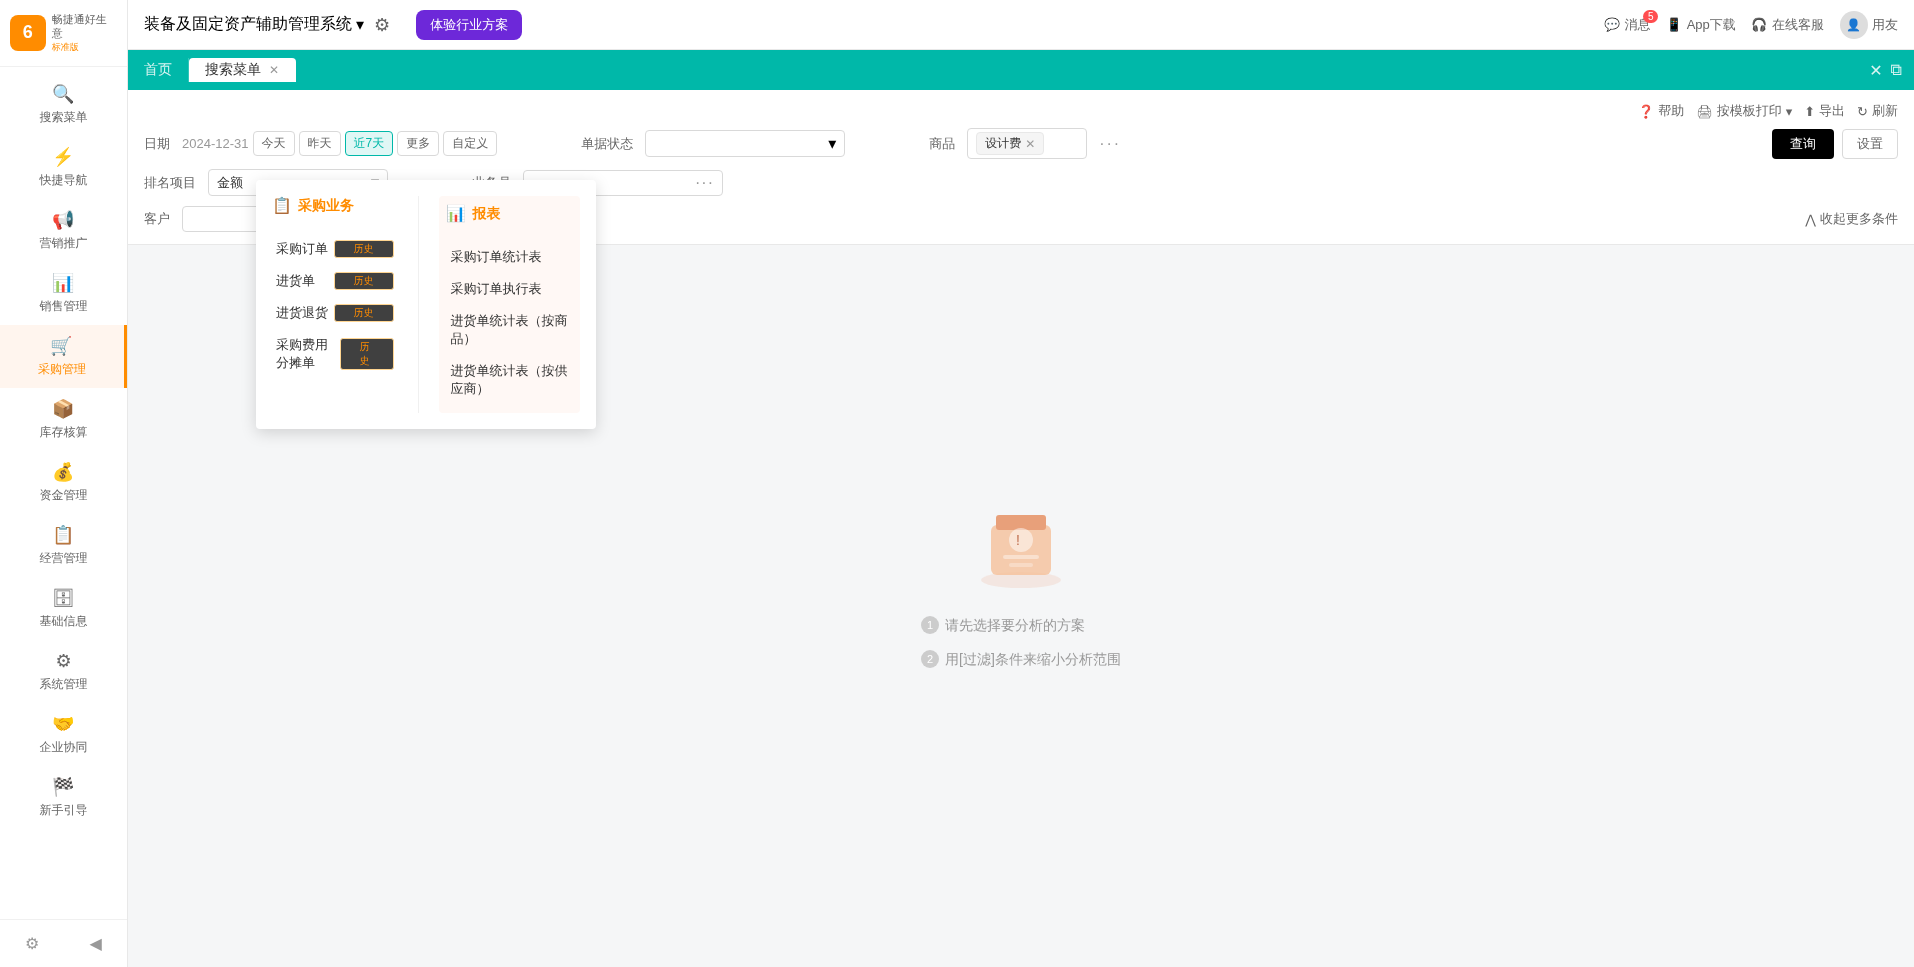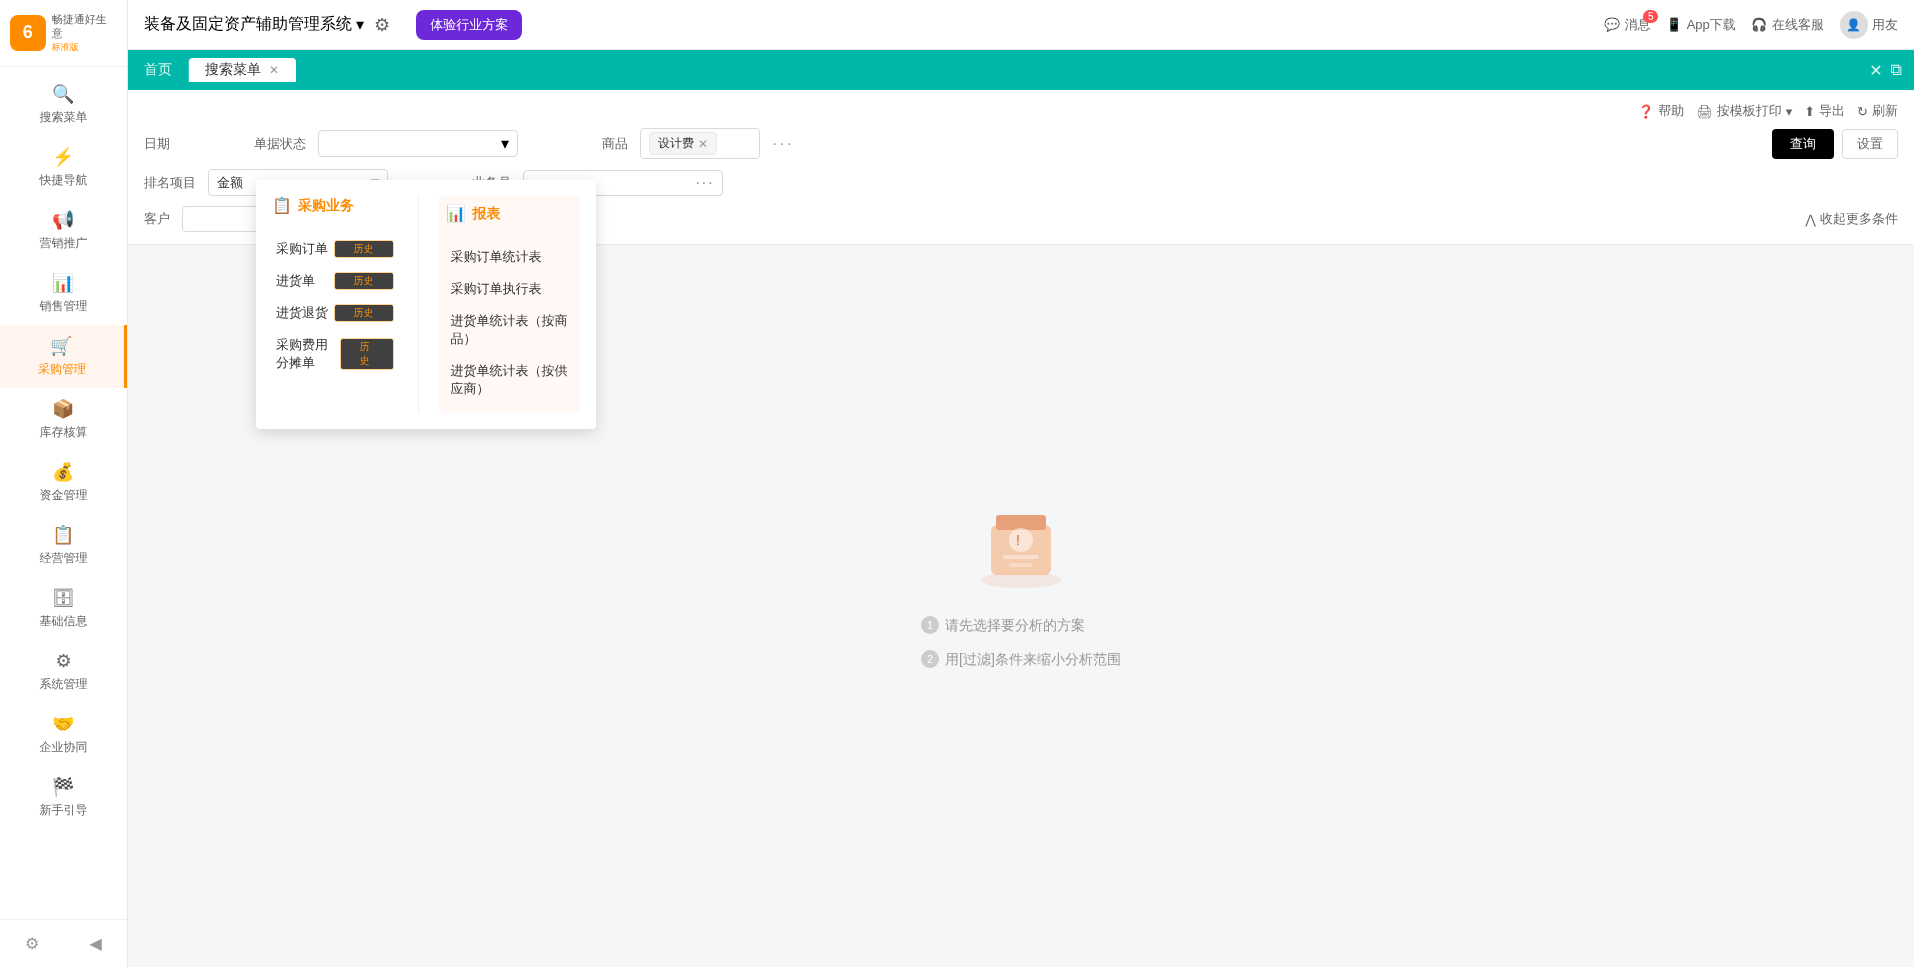--- a/index.html
+++ b/index.html
@@ -292,20 +292,28 @@
           <span>导出</span>
         </div>
         <div class="toolbar-btn">
           <span>↻</span>
           <span>刷新</span>
         </div>
       </div>
 
       <div class="filter-row">
         <span class="filter-label">日期</span>
+        <div style="display:flex; gap:4px; align-items:center;">
+          <span style="font-size:13px; color:#999;">2024-12-31</span>
+          <button style="border:1px solid #d9d9d9; border-radius:4px; padding:3px 8px; font-size:12px; background:#fff; cursor:pointer; color:#666;">今天</button>
+          <button style="border:1px solid #d9d9d9; border-radius:4px; padding:3px 8px; font-size:12px; background:#fff; cursor:pointer; color:#666;">昨天</button>
+          <button style="border:1px solid #00b8a9; border-radius:4px; padding:3px 8px; font-size:12px; background:#e0f7f5; cursor:pointer; color:#00b8a9;">近7天</button>
+          <button style="border:1px solid #d9d9d9; border-radius:4px; padding:3px 8px; font-size:12px; background:#fff; cursor:pointer; color:#666;">更多</button>
+          <button style="border:1px solid #d9d9d9; border-radius:4px; padding:3px 8px; font-size:12px; background:#fff; cursor:pointer; color:#666;">自定义</button>
+        </div>
 
         <span style="width:60px;"></span>
 
         <span class="filter-label">单据状态</span>
         <div style="display:flex; align-items:center; border:1px solid #d9d9d9; border-radius:4px; min-width:200px; padding:3px 8px; background:#fff;">
           <span style="flex:1; font-size:13px; color:#ccc;"></span>
           <span>▾</span>
         </div>
 
         <span style="width:60px;"></span>

